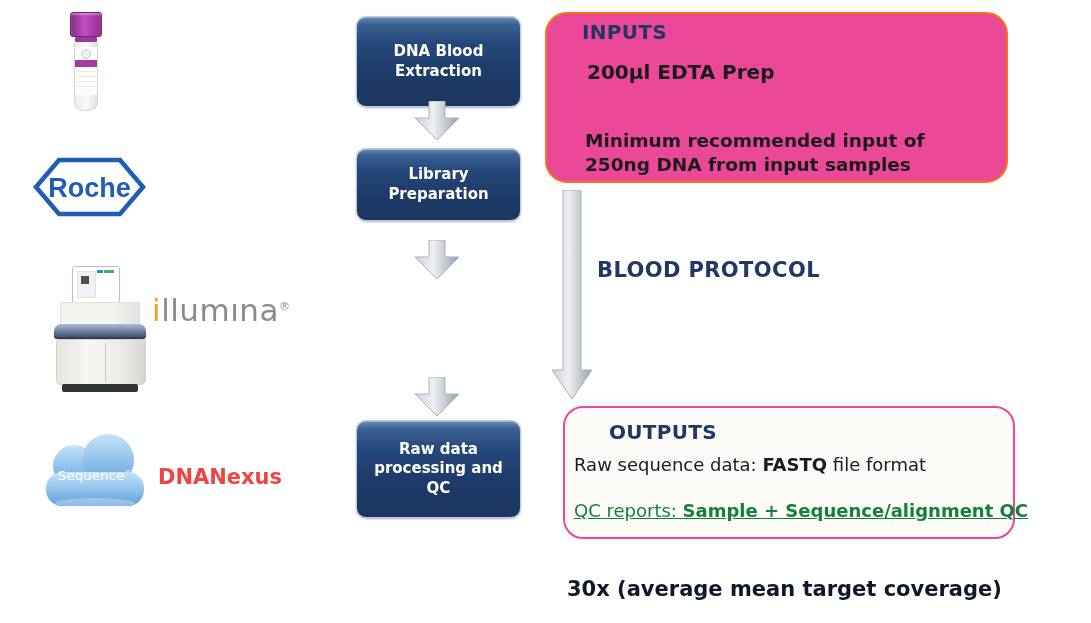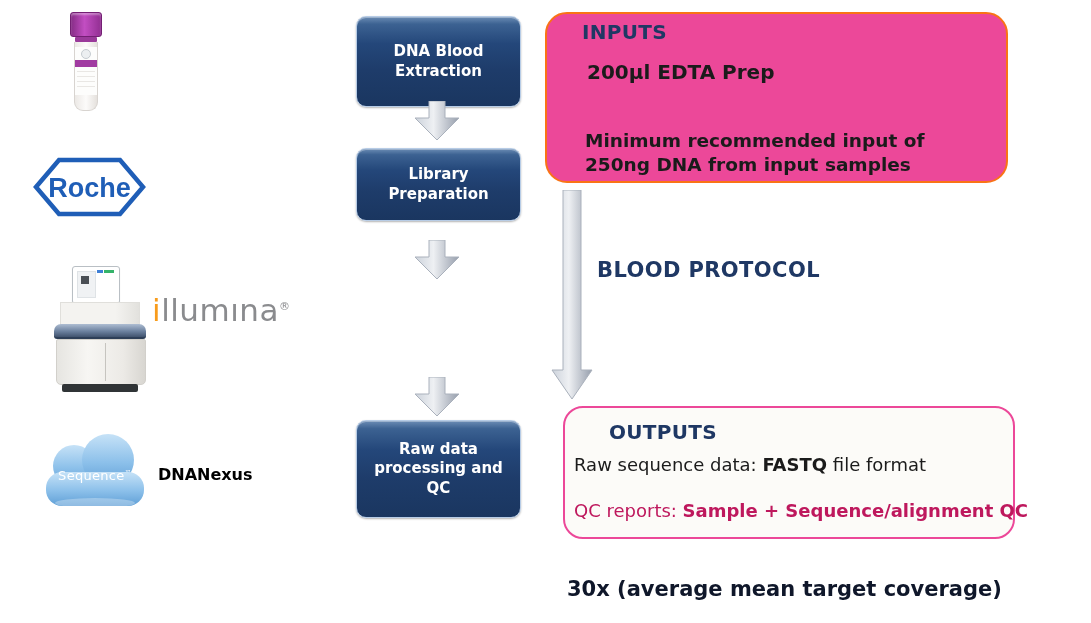--- a/index.html
+++ b/index.html
@@ -44,21 +44,21 @@
 
   .illumina-line{left:152px;top:292px;font-size:31px;letter-spacing:.5px;color:#8a8b8e;}
   .illumina-line .il-i{color:#f89c1c;}
   .illumina-line sup{font-size:11px;color:#8a8b8e;}
   .novaseq-line{left:153px;top:331px;font-size:24px;color:#77787b;}
 
   .cloud-wrap{left:40px;top:430px;width:110px;height:82px;}
   .cloud-label{position:absolute;left:0;top:38px;width:100%;text-align:center;color:#ffffff;
                font-size:13px;letter-spacing:.3px;}
   .cloud-label sup{font-size:7px;}
-  .dnanexus-line{left:158px;top:465px;font-size:16px;font-weight:600;color:#000000;}
+  .dnanexus-line{left:158px;top:465px;font-size:21px;font-weight:600;color:#ef4444;}
 
   
   .flow-box{left:356px;width:165px;border-radius:10px;border:1px solid #b7cce6;box-sizing:border-box;
             background:linear-gradient(180deg,#6b8cb4 0%,#3c6292 8%,#24477a 30%,#1e3c6a 60%,#1a3660 100%);
             box-shadow:0 1px 2px rgba(0,0,0,.3), inset 0 1px 0 rgba(255,255,255,.35);
             color:#ffffff;font-weight:bold;font-size:15px;line-height:1.3;text-align:center;
             display:flex;align-items:center;justify-content:center;padding:6px 8px;}
   .fb1{top:16px;height:91px;}
   .fb2{top:148px;height:73px;}
   .fb3{top:287px;height:89px;}
@@ -76,21 +76,21 @@
   .edta-line{left:40px;top:46px;font-size:20px;font-weight:bold;color:#1b1b1b;}
   .lib-label{left:40px;top:88px;font-size:20px;color:#2a2a2a;}
   .lib-detail1{left:38px;top:116px;font-size:18.5px;font-weight:bold;color:#1b1b1b;}
   .lib-detail2{left:38px;top:140px;font-size:18.5px;font-weight:bold;color:#1b1b1b;}
 
   .protocol-arrow{left:551px;top:190px;width:42px;height:210px;}
   .protocol-label{left:597px;top:258px;font-size:21px;font-weight:bold;color:#1f3864;letter-spacing:.4px;}
 
   .outputs-title{left:44px;top:12px;}
   .out-line1{left:9px;top:46px;font-size:18px;white-space:nowrap;color:#1b1b1b;}
-  .out-line2{left:9px;top:92px;font-size:18px;white-space:nowrap;color:#be185d;}
+  .out-line2{left:9px;top:92px;font-size:18px;white-space:nowrap;color:#15803d;text-decoration:underline;}
   .seg-bold{font-weight:bold;}
 
   .footer-note{left:567px;top:577px;font-size:21px;font-weight:bold;color:#0f172a;}
 </style>
 </head>
 <body>
 
 <div class="stage">
 
   <svg width="0" height="0" style="position:absolute">

